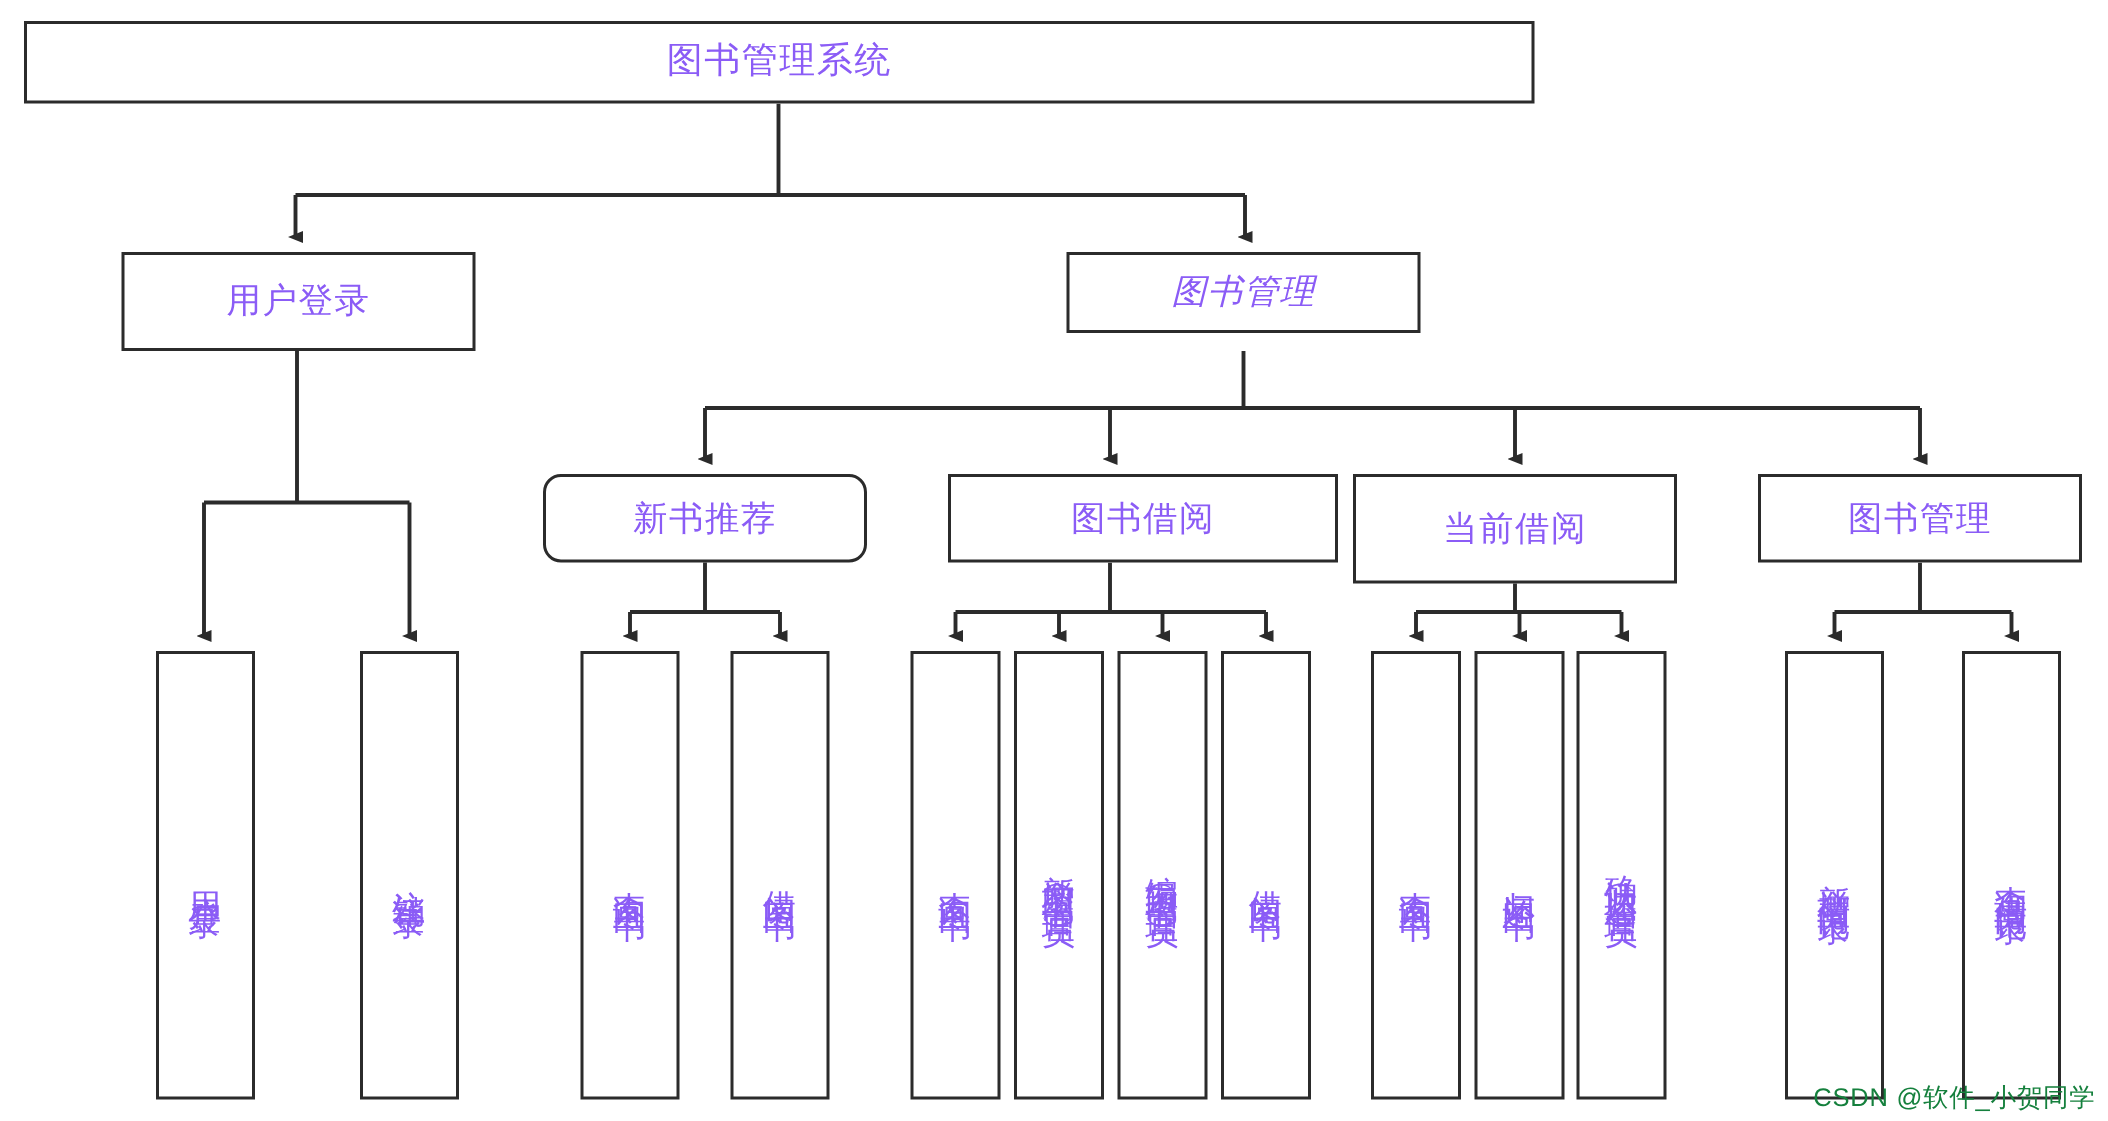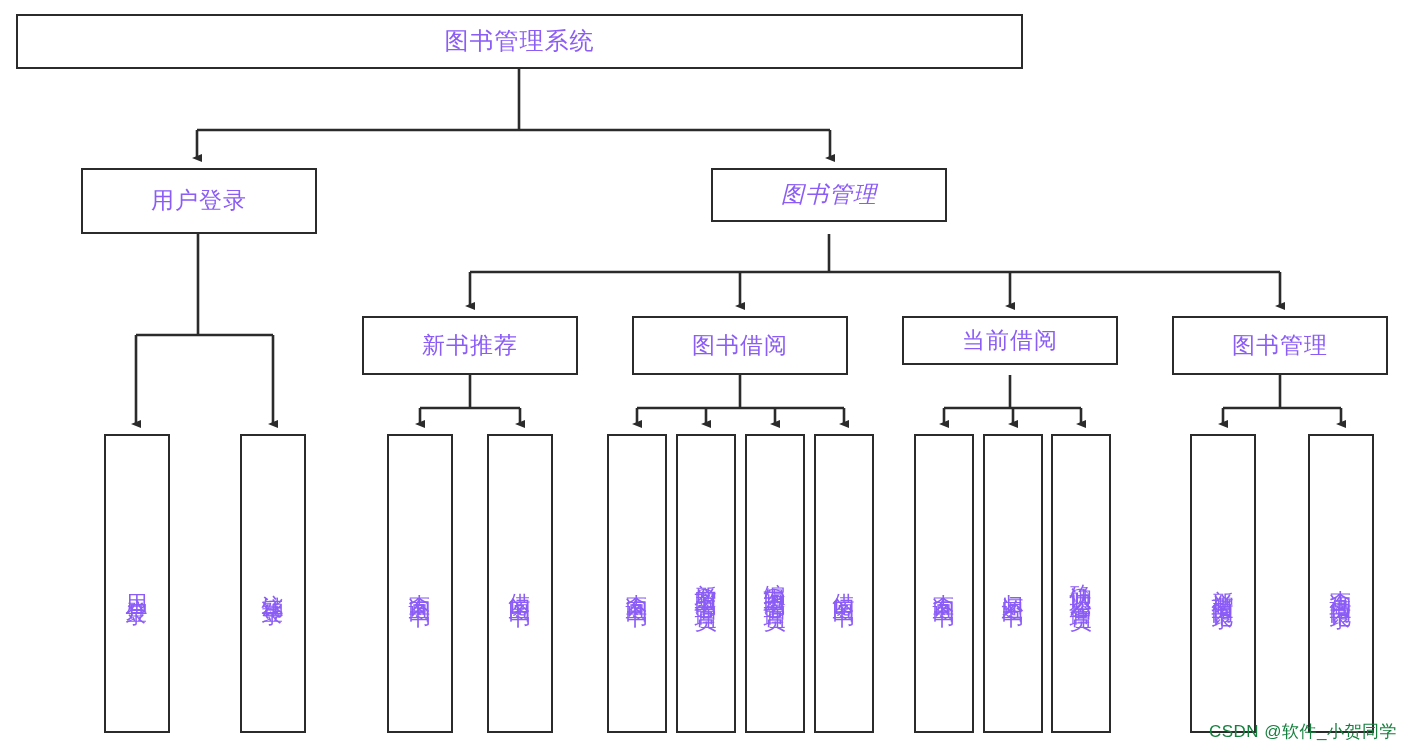--- a/index.html
+++ b/index.html
@@ -124,27 +124,27 @@
     <span class="label">图书管理系统</span>
   </div>
 
   <div class="node horiz" style="left:81px; top:168px; width:236px; height:66px;">
     <span class="label">用户登录</span>
   </div>
   <div class="node horiz" style="left:711px; top:168px; width:236px; height:54px;font-style:italic;">
     <span class="label">图书管理</span>
   </div>
 
-  <div class="node horiz" style="left:362px; top:316px; width:216px; height:59px;">
+  <div class="node horiz" style="left:362px; top:316px; width:216px; height:59px;border-radius:12px;">
     <span class="label">新书推荐</span>
   </div>
-  <div class="node horiz" style="left:632px; top:316px; width:216px; height:59px;">
+  <div class="node horiz" style="left:632px; top:316px; width:260px; height:59px;">
     <span class="label">图书借阅</span>
   </div>
-  <div class="node horiz" style="left:902px; top:316px; width:216px; height:49px;">
+  <div class="node horiz" style="left:902px; top:316px; width:216px; height:73px;">
     <span class="label">当前借阅</span>
   </div>
   <div class="node horiz" style="left:1172px; top:316px; width:216px; height:59px;">
     <span class="label">图书管理</span>
   </div>
 
   <div class="node vert" style="left:104px; top:434px; width:66px; height:299px;">
     <span class="label">用户登录</span>
   </div>
   <div class="node vert" style="left:240px; top:434px; width:66px; height:299px;">

